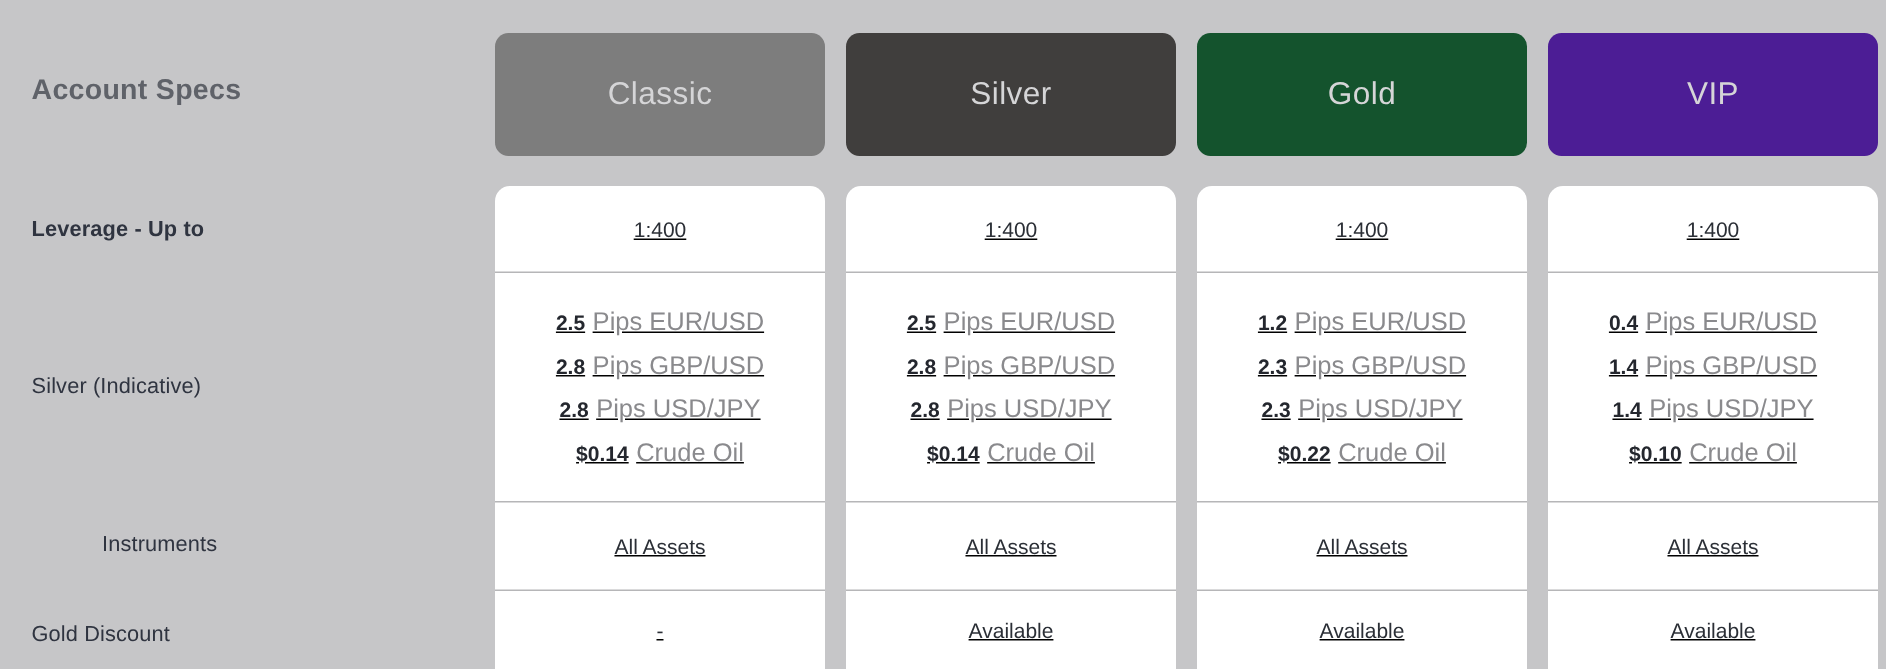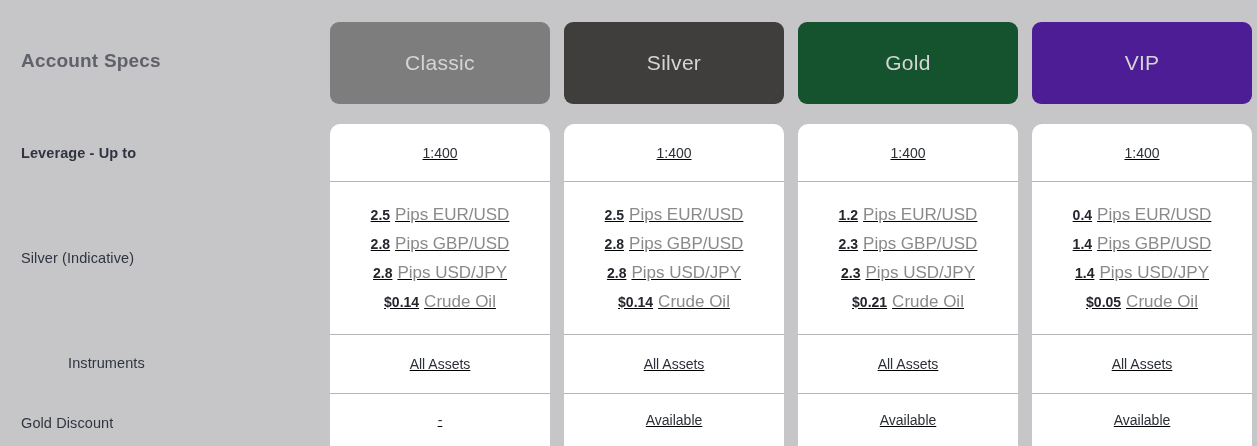--- a/index.html
+++ b/index.html
@@ -214,21 +214,21 @@
           </div>
           <div class="spread-line">
             <span class="spread-val">2.3</span>
             <span class="spread-unit">Pips GBP/USD</span>
           </div>
           <div class="spread-line">
             <span class="spread-val">2.3</span>
             <span class="spread-unit">Pips USD/JPY</span>
           </div>
           <div class="spread-line">
-            <span class="spread-val">$0.21</span>
+            <span class="spread-val">$0.22</span>
             <span class="spread-unit">Crude Oil</span>
           </div>
         </div>
         <div class="cell cell-simple">All Assets</div>
         <div class="cell cell-last">Available</div>
       </div>
     </div>
 
     <div class="col">
       <div class="plan-card" style="background: #4c1d95;">
@@ -243,21 +243,21 @@
           </div>
           <div class="spread-line">
             <span class="spread-val">1.4</span>
             <span class="spread-unit">Pips GBP/USD</span>
           </div>
           <div class="spread-line">
             <span class="spread-val">1.4</span>
             <span class="spread-unit">Pips USD/JPY</span>
           </div>
           <div class="spread-line">
-            <span class="spread-val">$0.05</span>
+            <span class="spread-val">$0.10</span>
             <span class="spread-unit">Crude Oil</span>
           </div>
         </div>
         <div class="cell cell-simple">All Assets</div>
         <div class="cell cell-last">Available</div>
       </div>
     </div>
 
   </div>
 </div>

